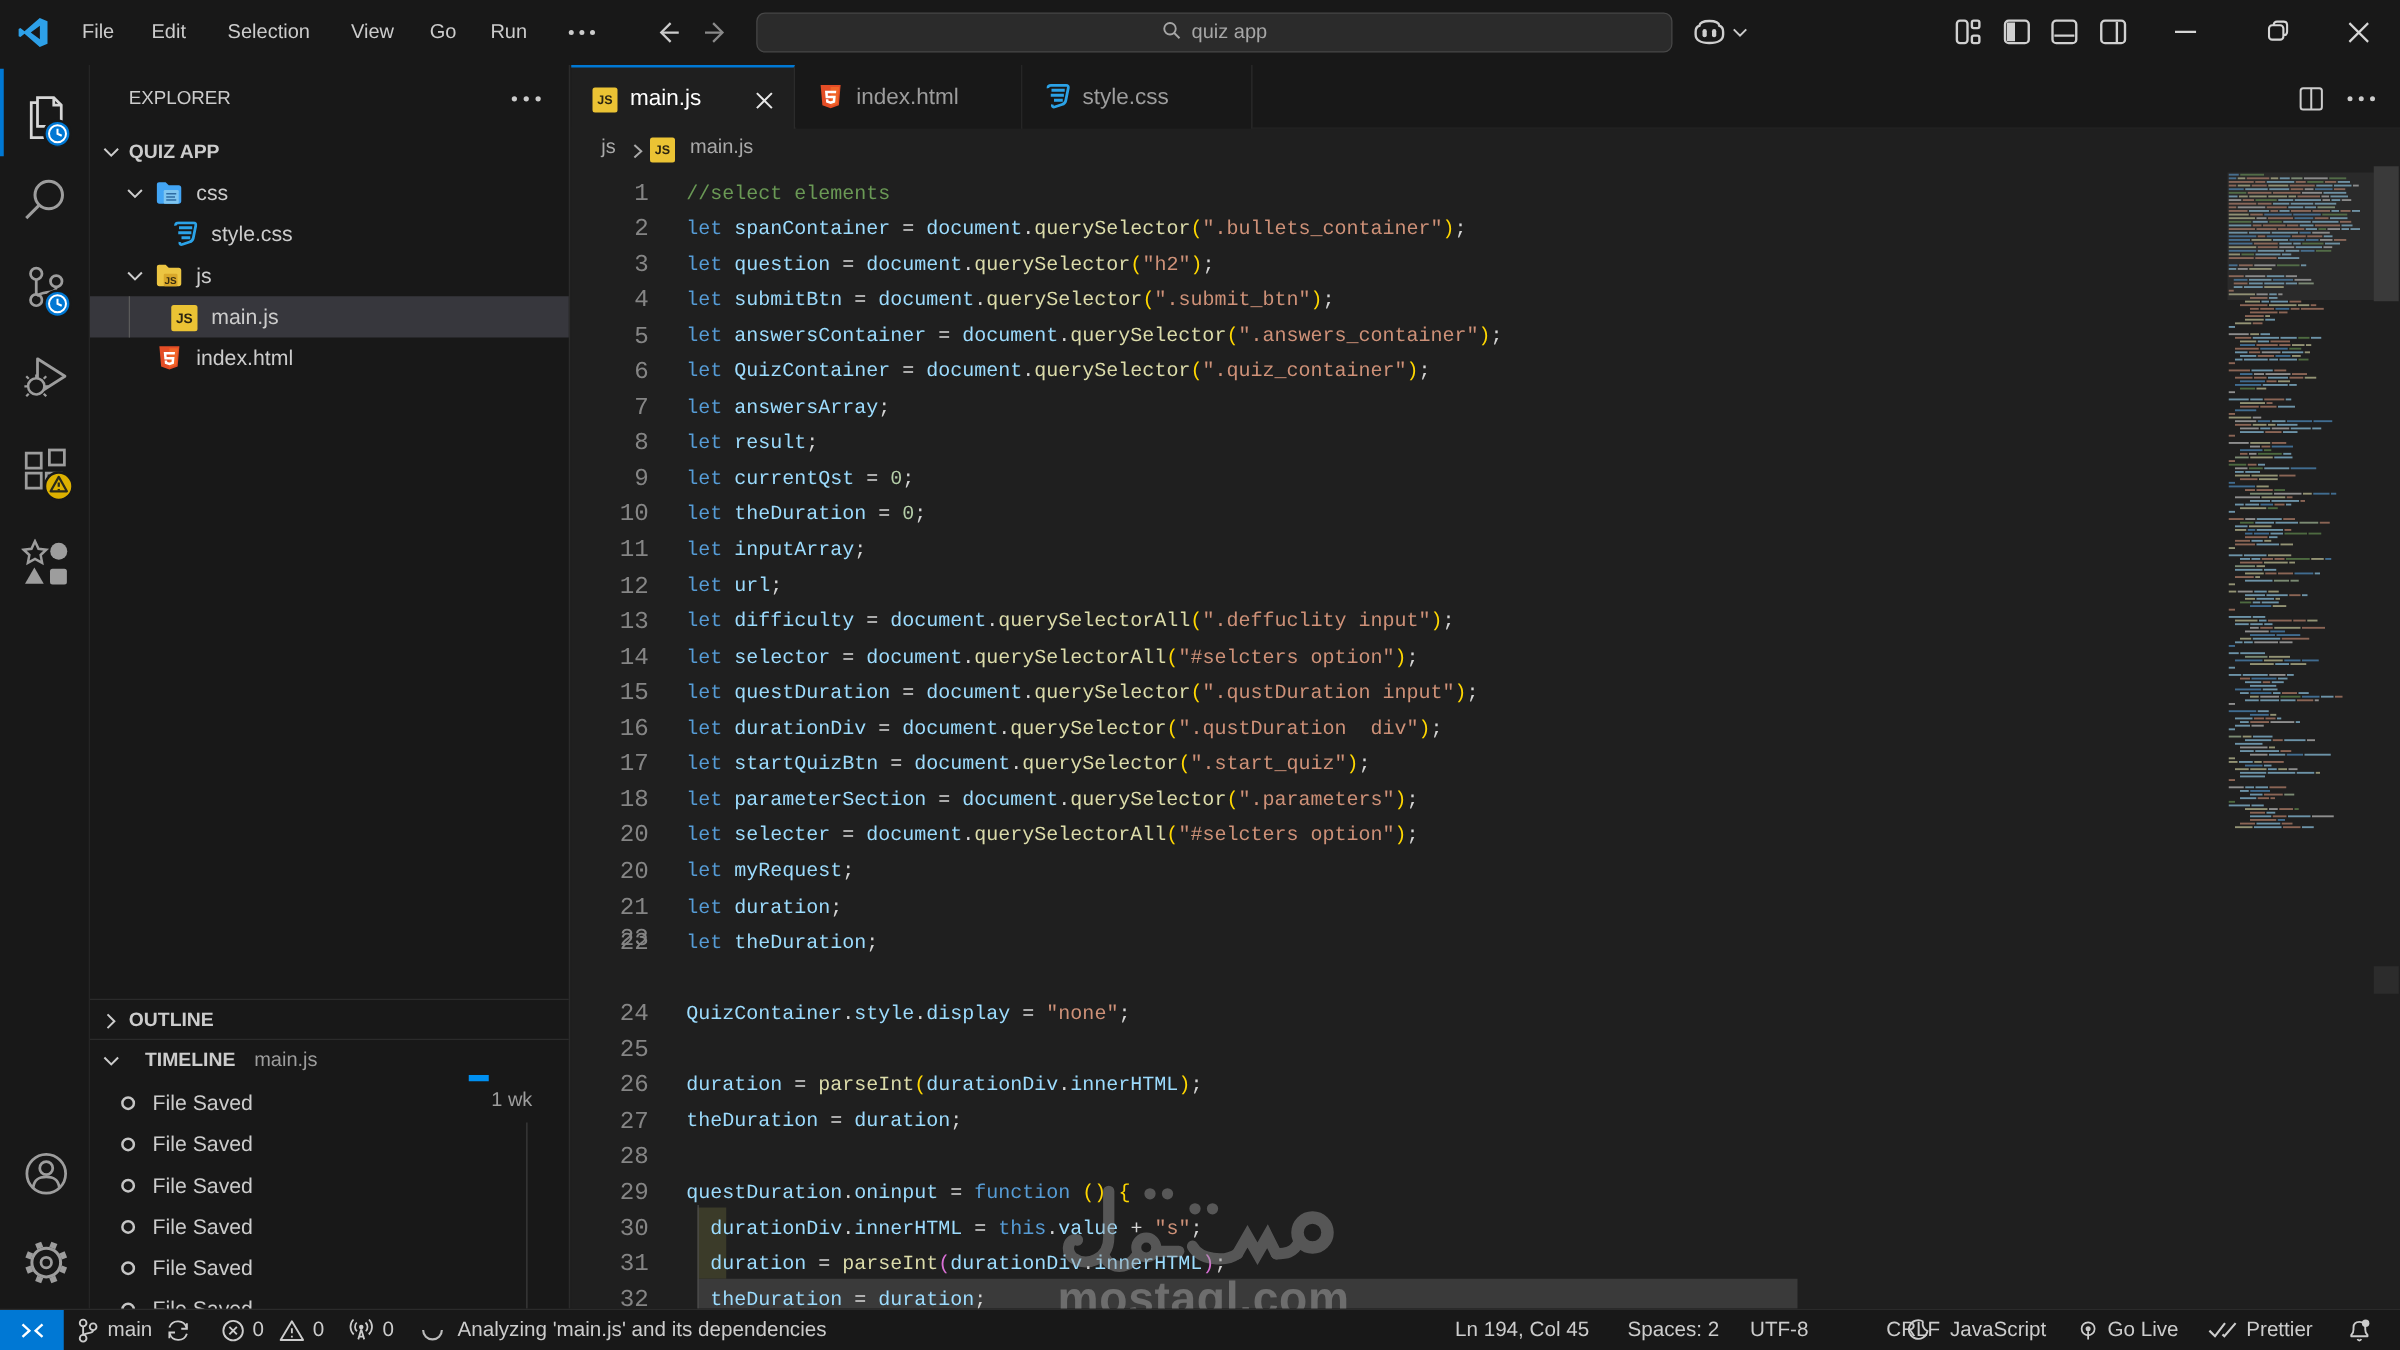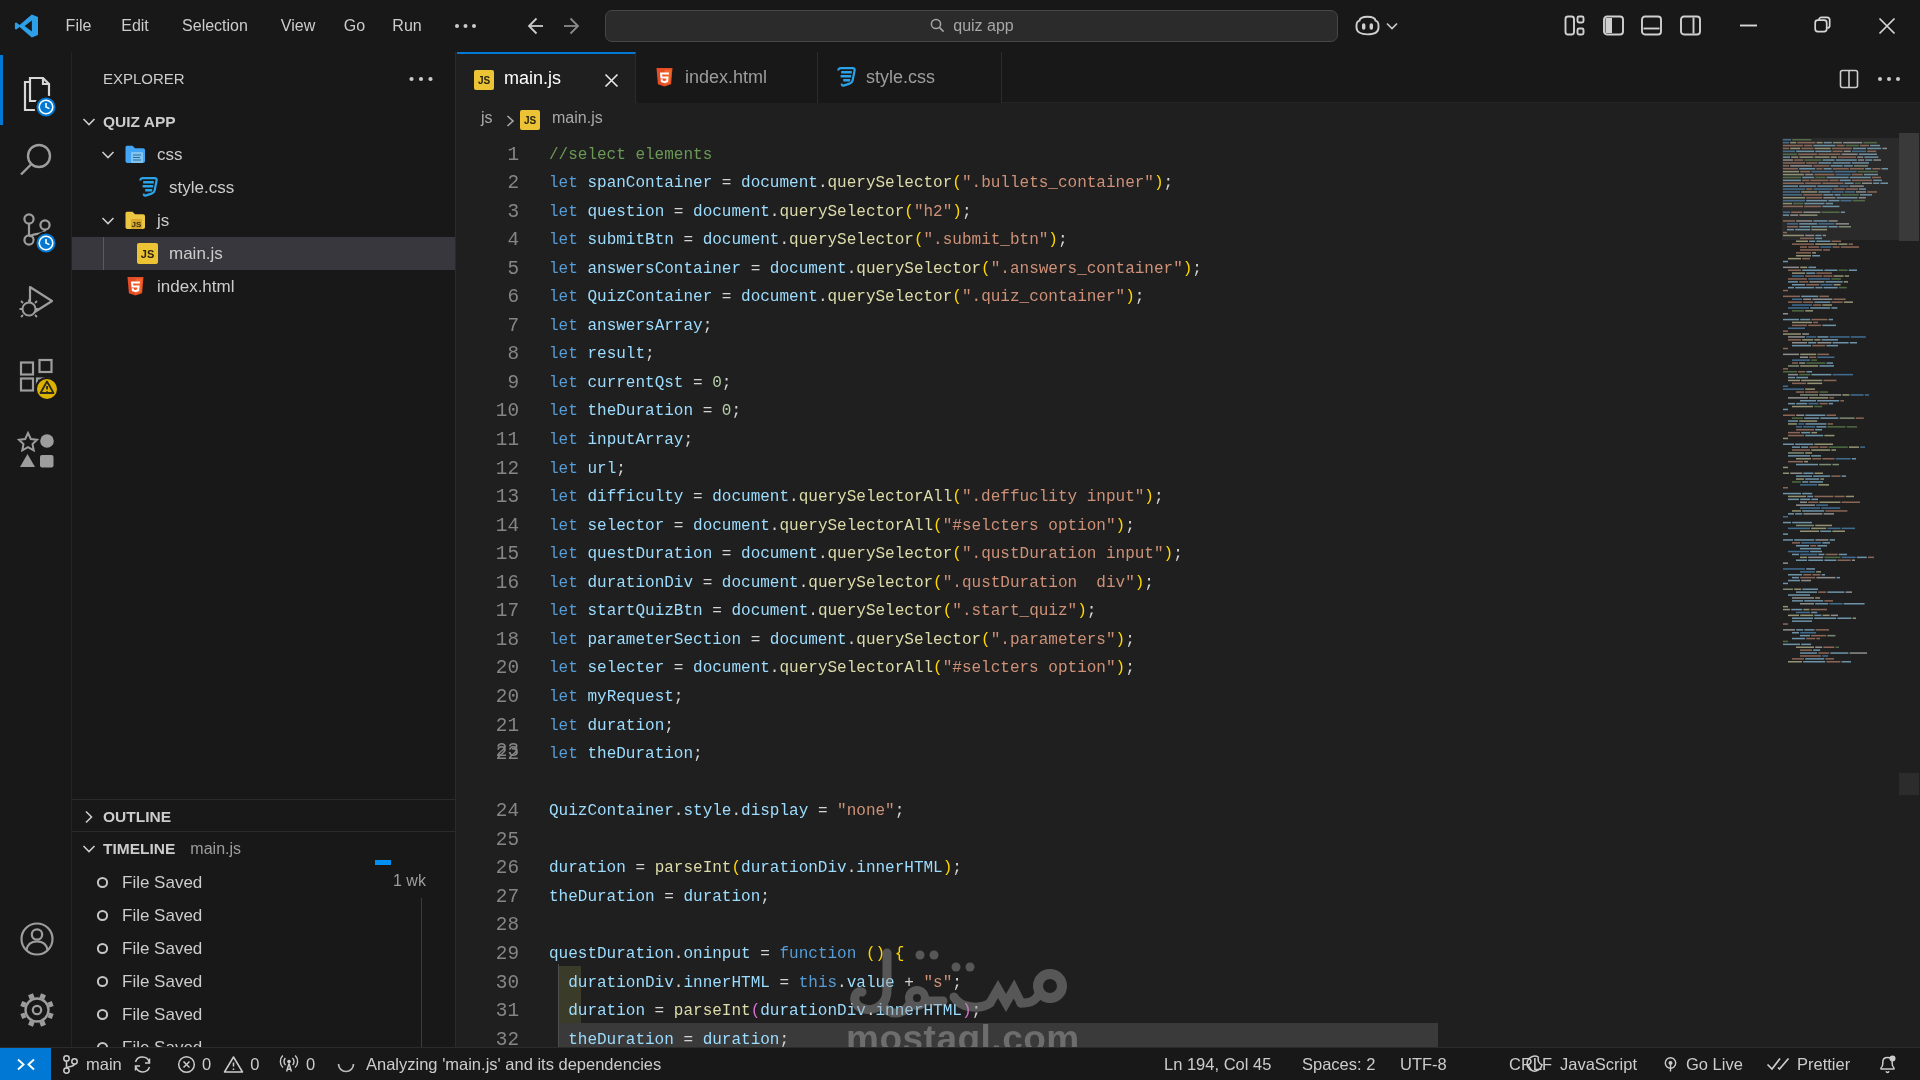--- a/index.html
+++ b/index.html
@@ -222,21 +222,21 @@
       </span>
       <span style="margin-left:6px">OUTLINE</span>
     </div>
 <div class="abs" style="left:0;top:779px;width:100%;height:1px;background:#2b2b2b"></div>
 <div class="row" style="top:780px">
       <span style="margin-left:9px">
         <svg width="16" height="16" viewBox="0 0 16 16">
           <path d="M2.5 5 L8 10.5 L13.5 5" stroke="#cccccc" stroke-width="1.6" fill="none"></path>
         </svg>
       </span>
-      <span style="margin-left:6px;font-weight:bold;font-size:15.5px">TIMELINE</span>
+      <span style="margin-left:19px;font-weight:bold;font-size:15.5px">TIMELINE</span>
       <span style="margin-left:15px;color:#9d9d9d;font-size:16px">main.js</span>
     </div>
 <div class="abs" style="left:303px;top:808px;width:16px;height:5px;background:#0090f1"></div>
 <div class="abs" style="left:349px;top:846px;width:1px;height:149px;background:#3c3c3c"></div>
 <div class="row" style="top:814px">
       <svg style="margin-left:24px" width="13" height="13" viewBox="0 0 13 13">
         <circle cx="6.5" cy="6.5" r="4.6" fill="none" stroke="#c5c5c5" stroke-width="2"></circle>
       </svg>
       <span style="margin-left:13px">File Saved</span>
     </div>

